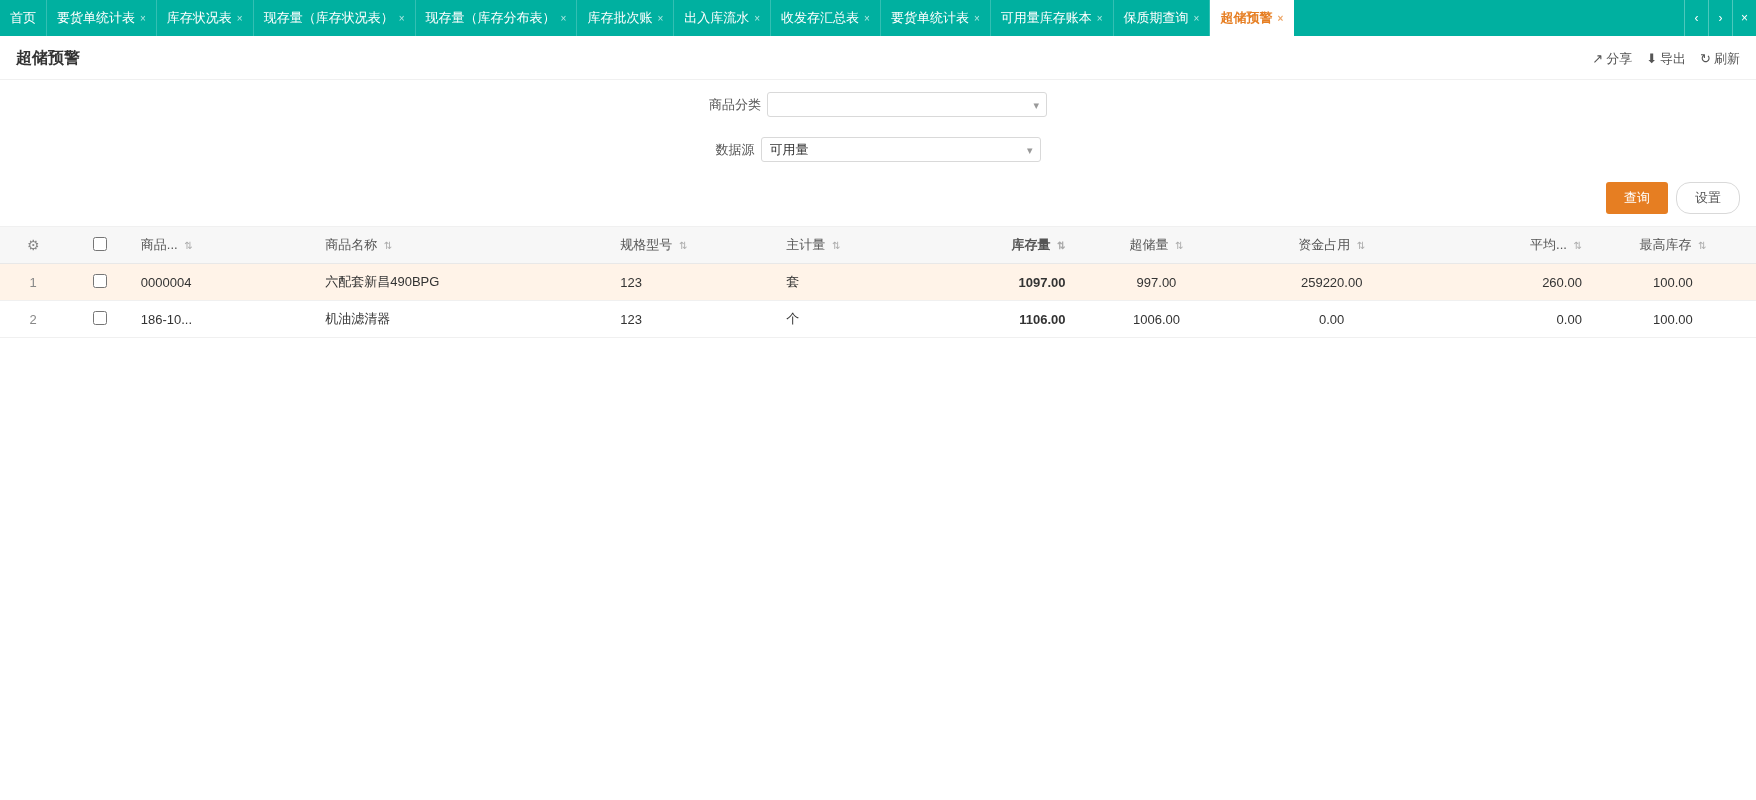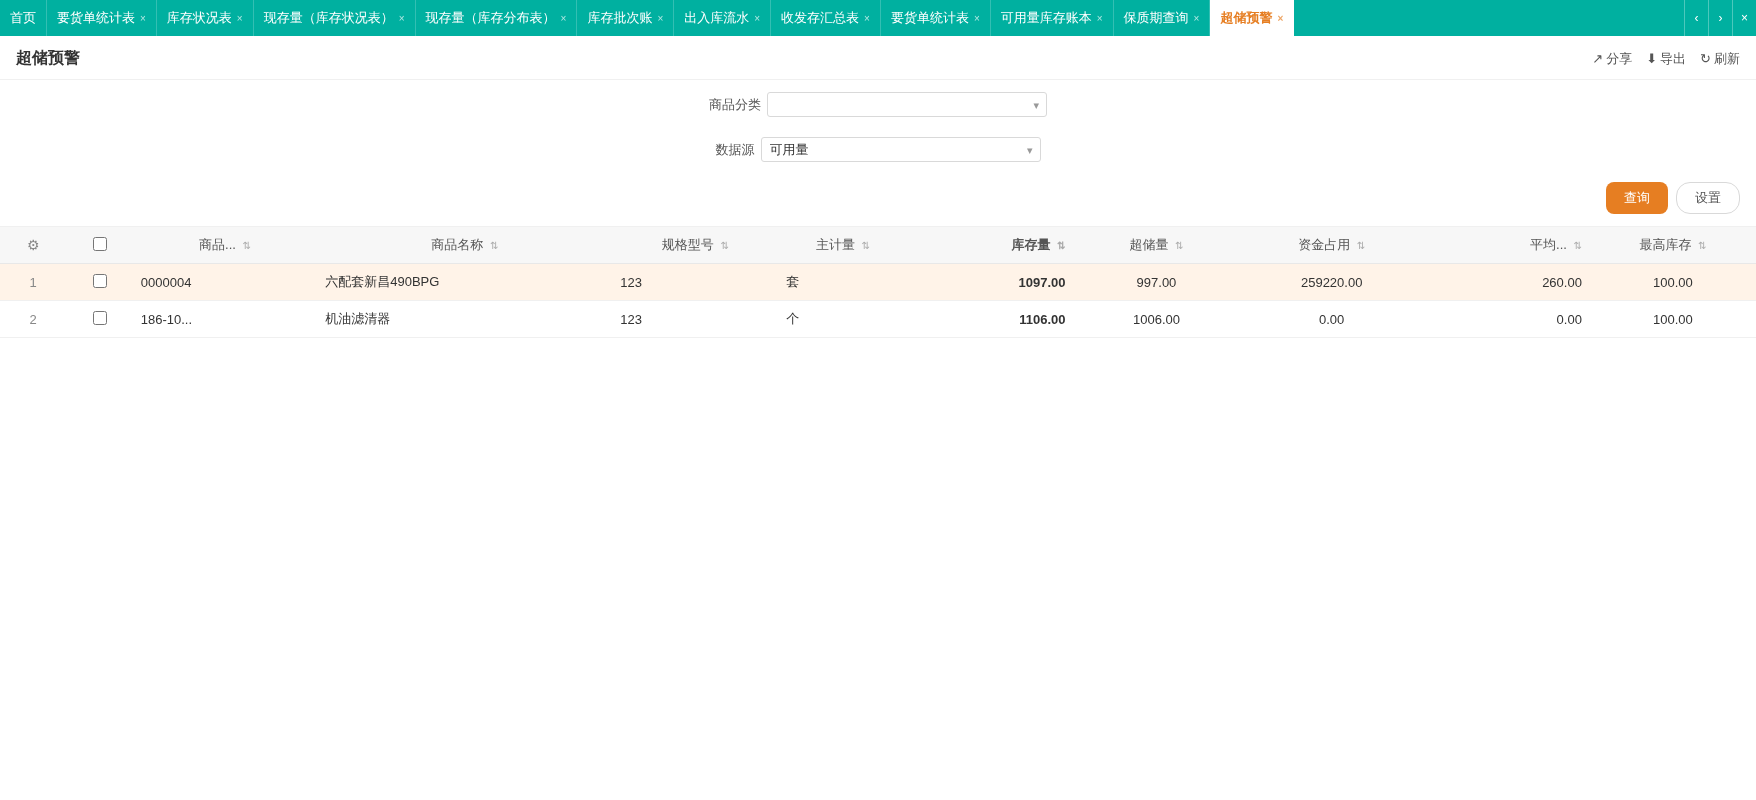--- a/index.html
+++ b/index.html
@@ -136,21 +136,21 @@
     }
     .filter-actions {
       margin-left: auto;
       display: flex;
       gap: 8px;
     }
     .btn-query {
       background: #e67e22;
       color: #fff;
       border: none;
-      border-radius: 8px;
+      border-radius: 3px;
       padding: 6px 18px;
       cursor: pointer;
       font-size: 13px;
     }
     .btn-settings {
       background: #fff;
       color: #555;
       border: 1px solid #d9d9d9;
       border-radius: 14px;
       padding: 6px 18px;
@@ -166,21 +166,21 @@
       width: 100%;
       border-collapse: collapse;
       font-size: 13px;
     }
     thead tr {
       background: #f7f7f7;
       border-bottom: 1px solid #e8e8e8;
     }
     thead th {
       padding: 9px 8px;
-      text-align: center;
+      text-align: left;
       color: #555;
       font-weight: normal;
       border-right: none;
       white-space: nowrap;
       user-select: none;
     }
     thead th .sort-icon {
       display: inline-block;
       margin-left: 3px;
       color: #aaa;

